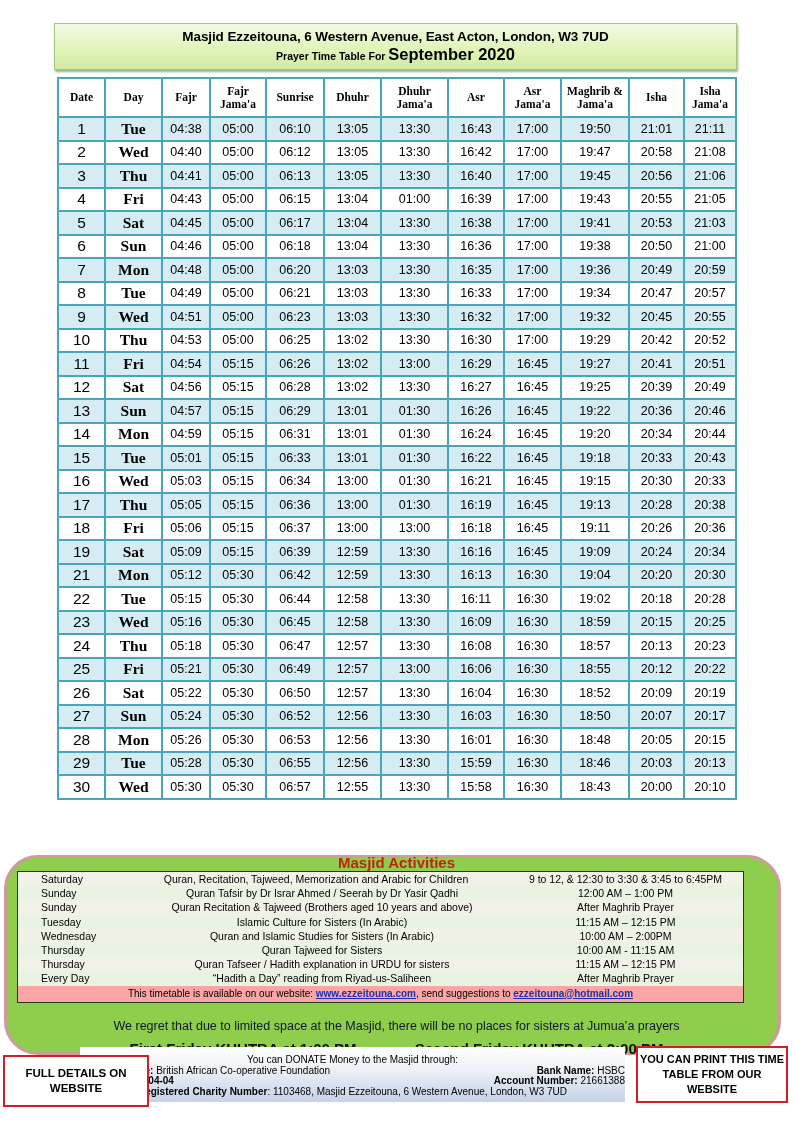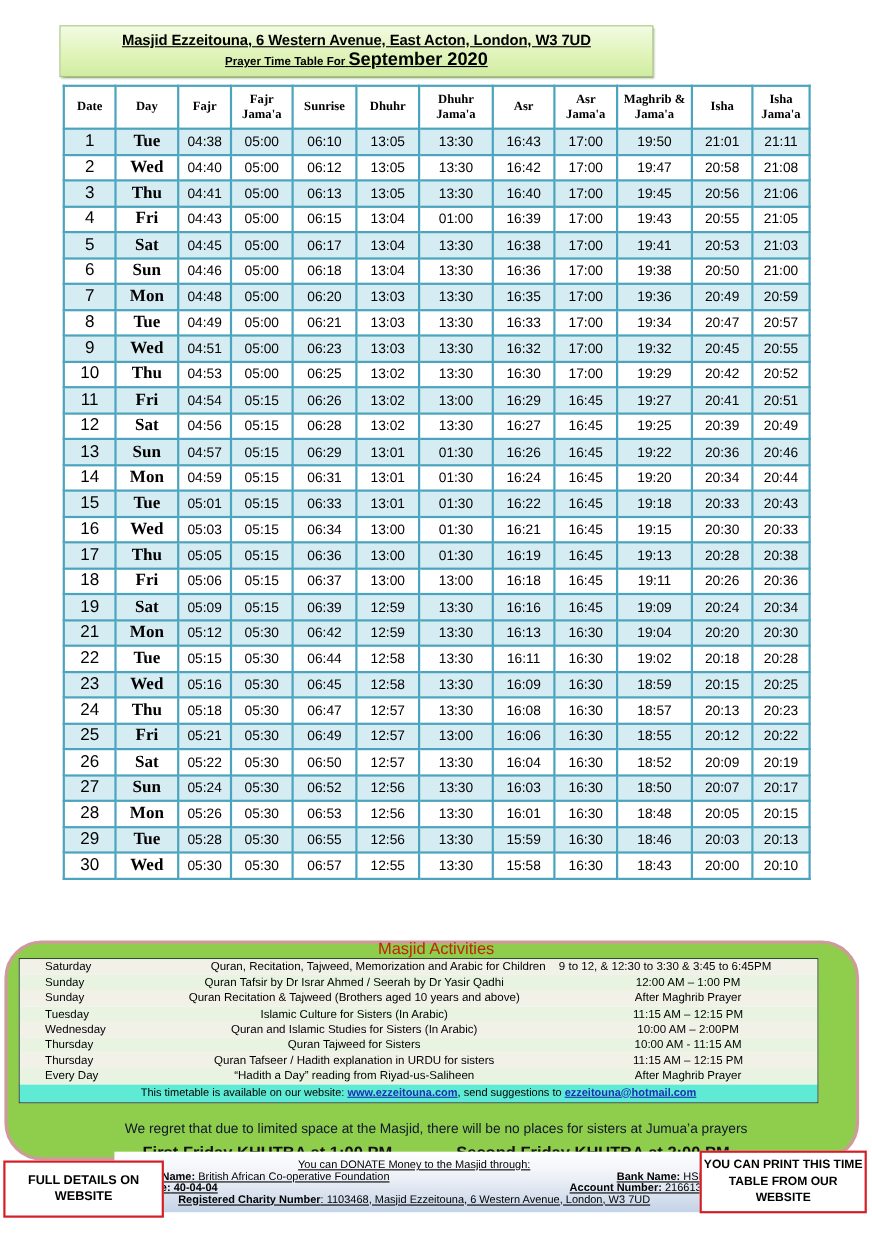--- a/index.html
+++ b/index.html
@@ -1,24 +1,23 @@
 <!DOCTYPE html>
 <html><head>
 <meta charset="utf-8">
 <style>
   * { box-sizing: border-box; margin: 0; padding: 0; }
   html, body { width: 793px; height: 1122px; background: #ffffff; overflow: hidden; }
   body { position: relative; font-family: "Liberation Sans", sans-serif; color: #000; }
 
   .header-box {
-    position: absolute; left: 54px; top: 23px; width: 540px; height: 47px;
+    position: absolute; left: 54px; top: 23px; width: 683px; height: 47px;
     background: linear-gradient(to bottom, #f3fbe3 0%, #dff3b7 60%, #d0eca2 100%);
     border: 1px solid #a7c47c; box-shadow: 1px 2px 2px #9fb28a;
     text-align: center;
-    text-decoration: underline;
   }
   .header-line1 { font-weight: bold; font-size: 13.5px; margin-top: 5px; letter-spacing: -0.1px; }
   .header-line2 { font-weight: bold; font-size: 10.5px; margin-top: 1px; }
   .header-month { font-size: 16.5px; }
 
   table.pt {
     position: absolute; left: 57px; top: 77px; width: 678px;
     border-collapse: collapse; table-layout: fixed;
     border: 2px solid #4aa4bd;
     padding-left: 20px;
@@ -35,54 +34,54 @@
   table.pt tr.even td { background: #ffffff; }
   table.pt td.date { font-size: 15.5px; }
   table.pt td.day { font-family: "Liberation Serif", serif; font-weight: bold; font-size: 15.5px; }
 
   .act-outer {
     position: absolute; left: 4px; top: 855px; width: 777px; height: 200px;
     background: #8fcd4c; border: 3px solid #cf9a9a; border-radius: 34px;
   }
   .act-title {
     position: absolute; left: 0; width: 100%; top: 854px; text-align: center;
-    color: #c0230f; font-weight: normal; font-size: 15px;
+    color: #c0230f; font-weight: bold; font-size: 15px;
   }
   .act-table {
     position: absolute; left: 17px; top: 871px; width: 727px;
     border: 1.5px solid #1c3a1c; background: #fff;
   }
   .act-row { display: flex; height: 14.2px; font-size: 10.5px; line-height: 14.2px; }
   .act-row:nth-child(odd) { background: #f1f1e8; }
   .act-row:nth-child(even) { background: #e8f3e2; }
   .act-row .c-day { width: 118px; padding-left: 23px; }
   .act-row .c-desc { width: 372px; text-align: center; }
   .act-row .c-time { flex: 1; text-align: center; }
-  .act-row.first .c-desc { width: 372px; text-align: right; padding-right: 12px; }
-  .act-row.first .c-time { text-align: left; padding-left: 0; }
+  .act-row.first .c-desc { width: 372px; text-align: center; padding-right: 12px; }
+  .act-row.first .c-time { text-align: center; padding-left: 0; }
   .act-web {
-    background: #5eead4; text-align: center; height: 16px; line-height: 16px; font-size: 10px;
+    background: #fca5a5; text-align: center; height: 16px; line-height: 16px; font-size: 10px;
     font-family: "Liberation Sans", sans-serif;
   }
   .act-web a { color: #1b2fb5; font-weight: bold; text-decoration: underline; }
 
   .khutba {
     position: absolute; top: 1000px; left: 0; width: 100%; text-align: center;
     font-weight: bold; font-size: 15px; color: #111; margin-top: 40px;
   }
   .khutba span + span { margin-left: 54px; }
   .regret {
     position: absolute; top: 1019px; left: 0; width: 100%; text-align: center;
     color: #0f172a; font-size: 12.5px;
   }
 
   .donate {
-    position: absolute; left: 104px; top: 1047px; width: 545px; height: 55px;
+    position: absolute; left: 80px; top: 1047px; width: 545px; height: 55px;
     background: linear-gradient(to bottom, #ffffff 0%, #eef1f7 40%, #c4d3e7 100%);
-    font-size: 10px; line-height: 10.5px; text-align: center; padding-top: 8px; text-decoration: underline;
+    font-size: 10px; line-height: 10.5px; text-align: center; padding-top: 8px;
   }
   .donate b { font-weight: bold; }
   .donate .drow { white-space: nowrap; }
   .donate .drow.split { display: flex; justify-content: space-between; gap: 56px; }
 
   .redbox {
     position: absolute; background: #fff; border: 2px solid #d21f26;
     font-weight: bold; text-align: center; font-size: 11px; line-height: 15px;
     display: flex; align-items: center; justify-content: center;
   }

